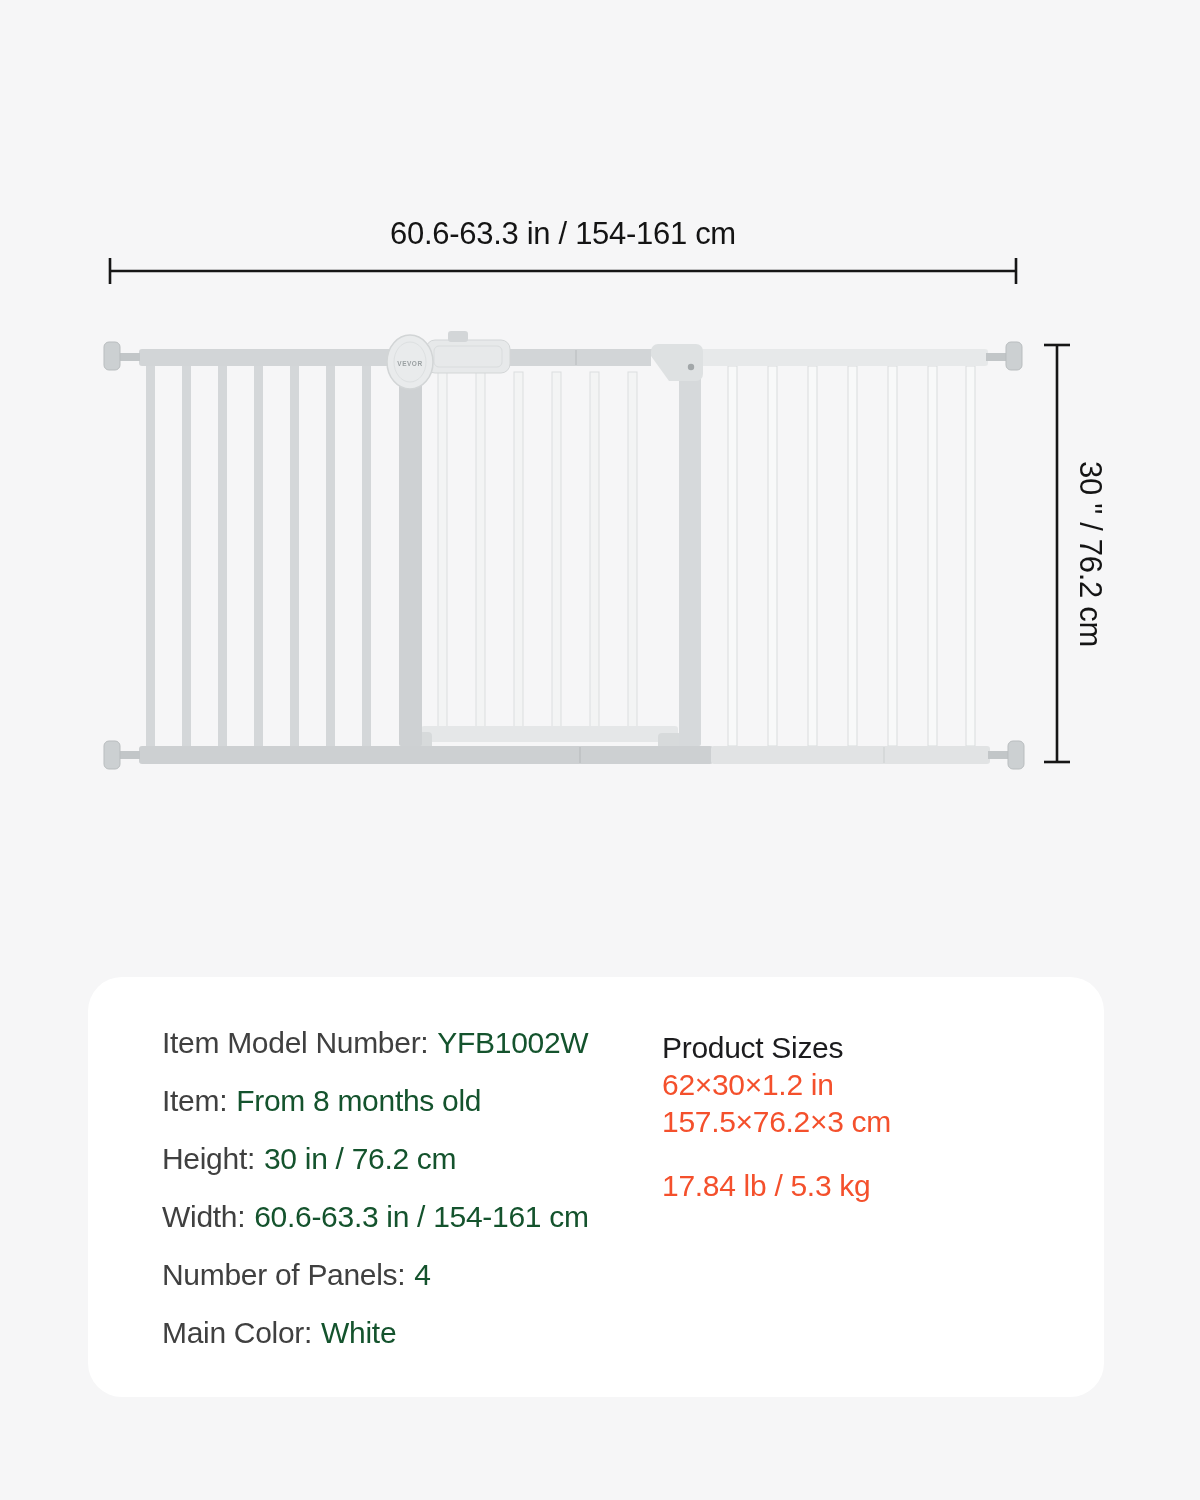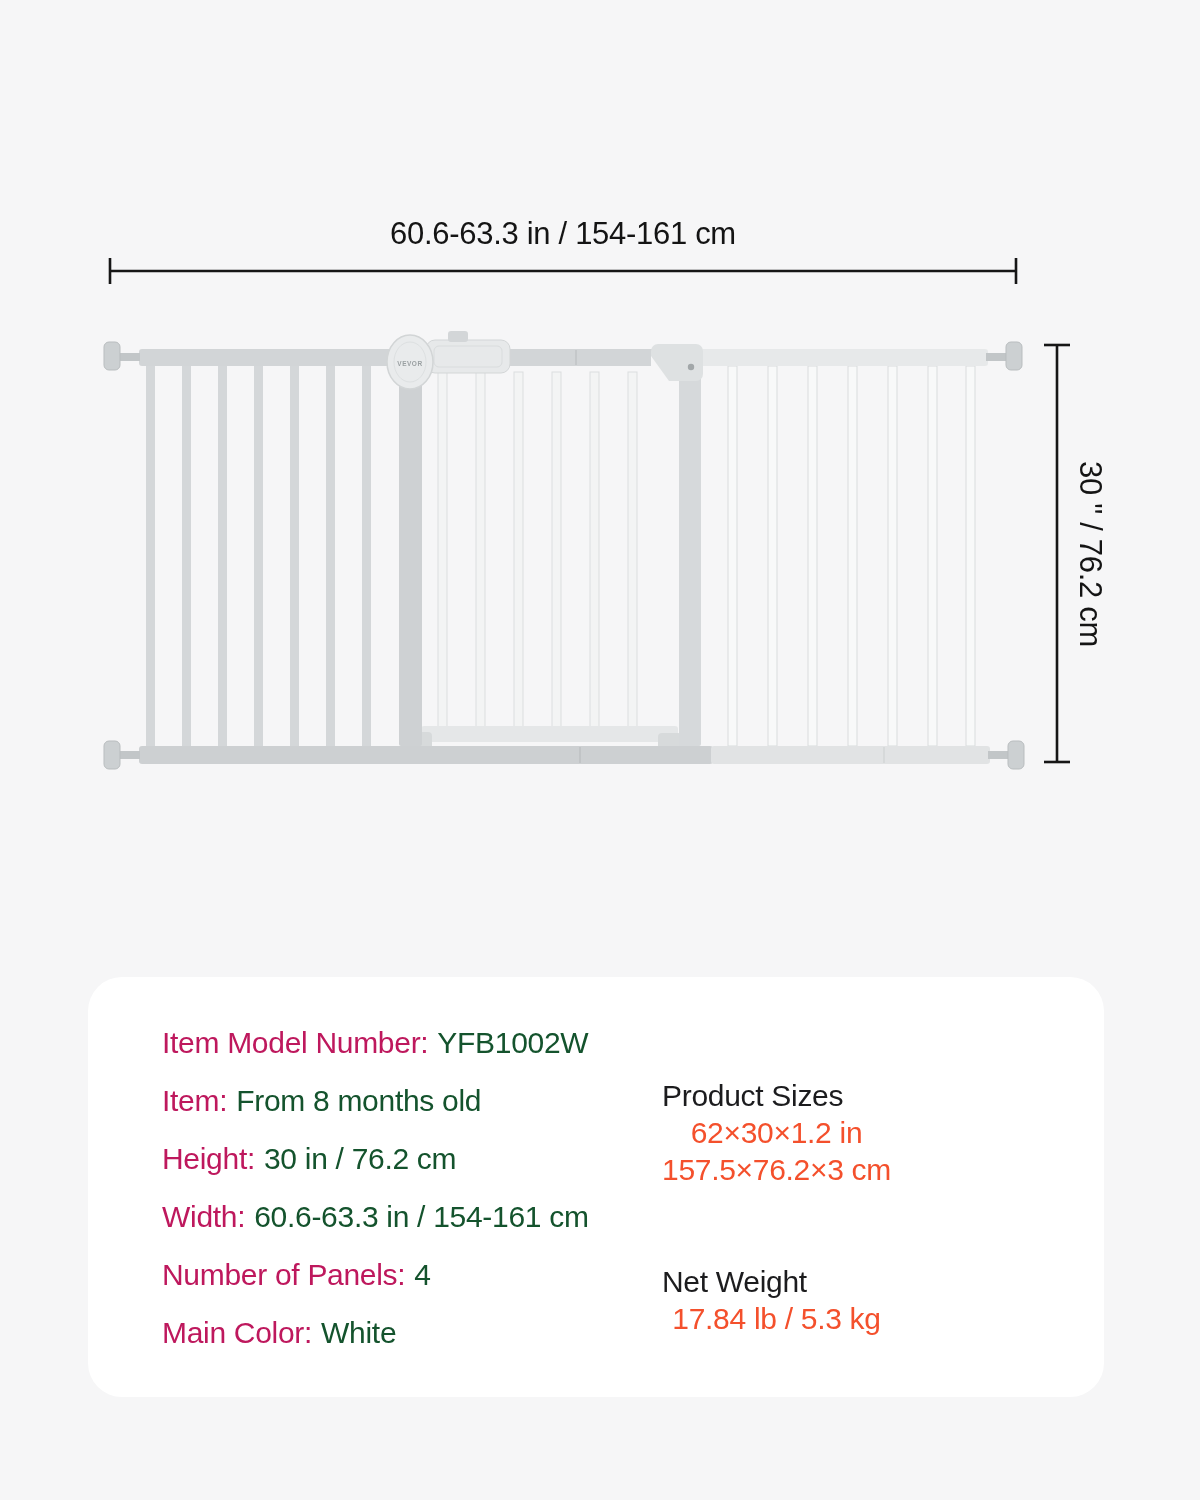--- a/index.html
+++ b/index.html
@@ -37,29 +37,29 @@
     width: 1016px; height: 420px;
     background: #ffffff;
     border-radius: 34px;
   }
   .col-left {
     position: absolute; left: 74px; top: 50px;
     display: flex; flex-direction: column; gap: 27px;
     font-size: 30px; line-height: 31px; letter-spacing: -0.3px;
   }
   .spec-row { white-space: nowrap; }
-  .spec-row .lbl { color: #be185d; }
+  .spec-row .lbl { color: #404040; }
   .spec-row .val { color: #14532d; margin-left: 9px; }
   .col-right {
     position: absolute; left: 574px; top: 52px;
     display: flex; flex-direction: column; gap: 27px;
     font-size: 30px; line-height: 37px; letter-spacing: -0.3px;
   }
-  .spec-block .lbl { color: #1c1c1e; white-space: nowrap; margin-top: 48px; }
-  .spec-block .val { color: #f4502c; white-space: nowrap; text-align: center; }
+  .spec-block .lbl { color: #1c1c1e; white-space: nowrap; }
+  .spec-block .val { color: #f4502c; white-space: nowrap; }
 </style>
 </head>
 <body>
 
 <div class="stage">
 
   <svg class="diagram" width="1200" height="900" viewBox="0 0 1200 900">
 
     <g stroke="#161616" stroke-width="2.6">
       <line x1="110" y1="271" x2="1016" y2="271"></line>
@@ -183,19 +183,18 @@
       </div>
     </div>
 
     <div class="col-right">
       <div class="spec-block">
         <div class="lbl">Product Sizes</div>
         <div class="val">62×30×1.2 in</div>
         <div class="val">157.5×76.2×3 cm</div>
       </div>
       <div class="spec-block">
-        <div class="lbl">Net Weight</div>
         <div class="val">17.84 lb / 5.3 kg</div>
       </div>
     </div>
 
   </div>
 </div>
 
 </body></html>

